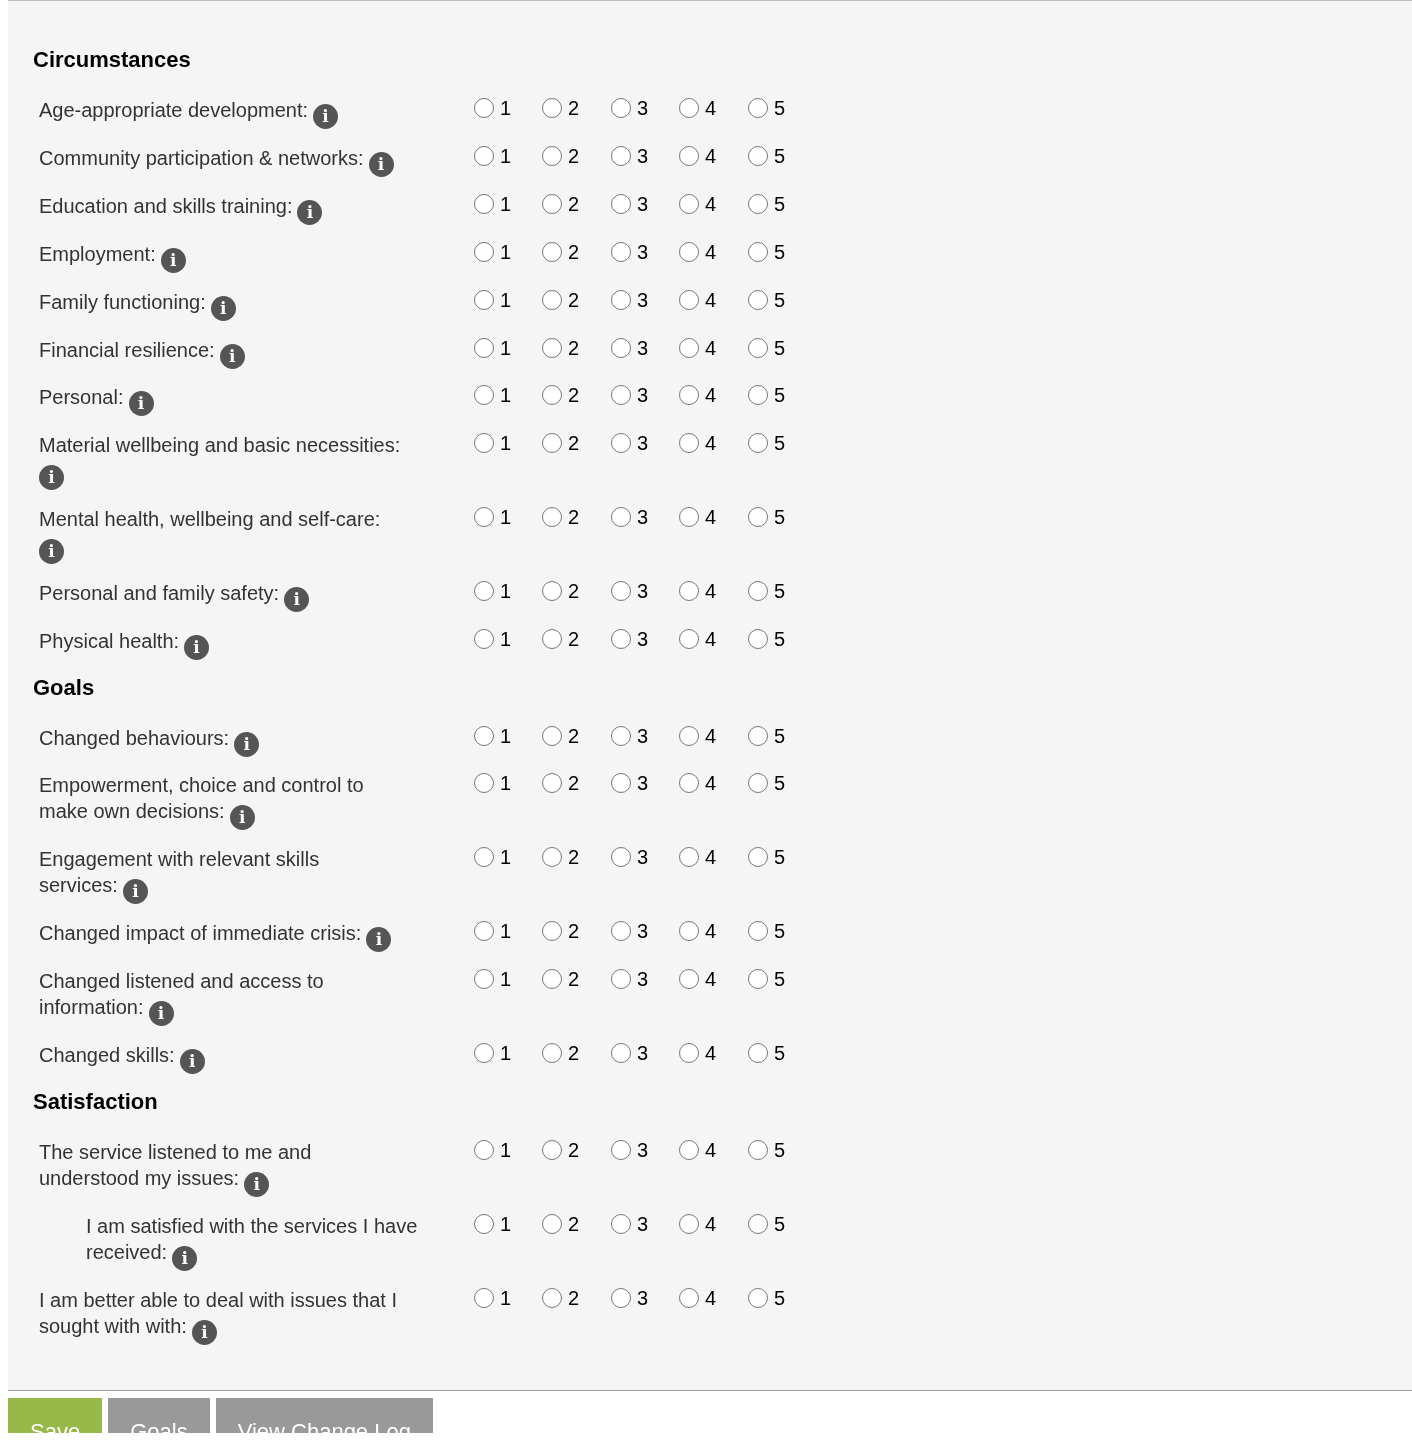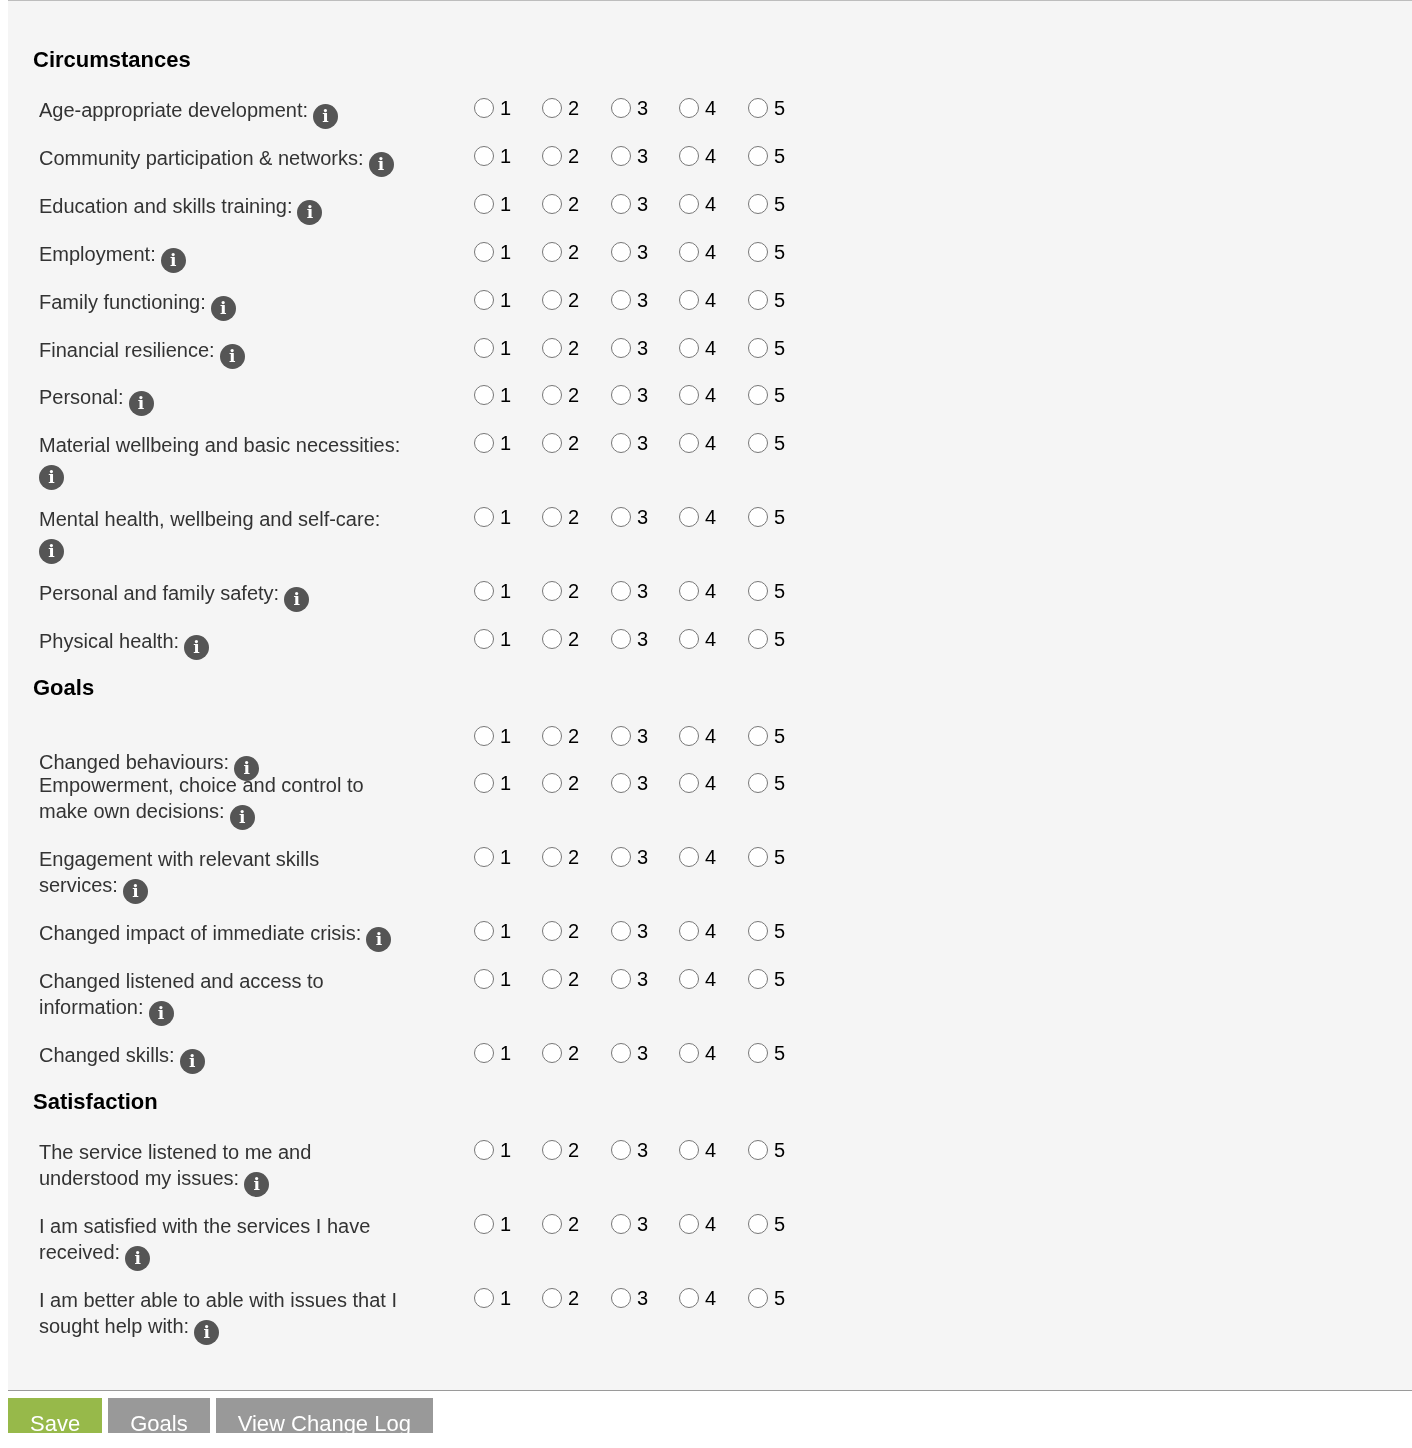--- a/index.html
+++ b/index.html
@@ -8,21 +8,21 @@
   .section-title { position:absolute; left:25px; font-size:22px; font-weight:bold; color:#000; }
   .row { position:absolute; left:31px; width:800px; }
   .label { position:absolute; left:0; top:0; width:400px; font-size:20px; line-height:26px; color:#333; }
   .info { display:inline-block; width:25px; height:25px; border-radius:50%; background:#555; color:#fff; font-family:"DejaVu Serif", serif; font-weight:bold; font-size:17px; line-height:25px; text-align:center; vertical-align:-5px; margin-left:5px; }
   .info.first { margin-left:0; }
   .radios { position:absolute; left:435px; top:-2px; }
   .opt { position:absolute; top:0; display:flex; align-items:center; cursor:pointer; }
   .radio { width:20px; height:20px; border-radius:50%; border:1.5px solid #777; background:#fff; box-sizing:border-box; }
   .opt-num { font-size:20px; color:#000; margin-left:6px; line-height:26px; }
   .buttons { position:absolute; left:8px; top:1398px; display:flex; gap:6px; }
-  .btn { height:35px; line-height:35px; padding:8px 22px; color:#fff; font-size:22px; border:none; cursor:pointer; font-family:"Liberation Sans", sans-serif; }
+  .btn { height:35px; line-height:35px; padding:16px 22px; color:#fff; font-size:22px; border:none; cursor:pointer; font-family:"Liberation Sans", sans-serif; }
   .btn.save { background:#97b94a; }
   .btn.gray { background:#999999; }
 </style>
 </head>
 <body>
 
 <div class="panel">
 
   <div class="section-title" style="top:46px">Circumstances</div>
   <div id="sec-circumstances">
@@ -299,21 +299,21 @@
             <span class="radio"></span>
             <span class="opt-num">5</span>
           </label>
         </div>
       </div>
     </div>
 
   <div class="section-title" style="top:674px">Goals</div>
   <div id="sec-goals">
       <div class="row" style="top: 724px;">
-        <div class="label" style="width: 400px; margin-top: 24px;"><span>Changed behaviours:</span><span class="info">i</span></div>
+        <div class="label" style="width: 400px;"><span>Changed behaviours:</span><span class="info">i</span></div>
         <div class="radios">
           <label class="opt" style="left: 0px;">
             <span class="radio"></span>
             <span class="opt-num">1</span>
           </label>
           <label class="opt" style="left: 68px;">
             <span class="radio"></span>
             <span class="opt-num">2</span>
           </label>
           <label class="opt" style="left: 137px;">
@@ -478,21 +478,21 @@
             <span class="radio"></span>
             <span class="opt-num">4</span>
           </label>
           <label class="opt" style="left: 274px;">
             <span class="radio"></span>
             <span class="opt-num">5</span>
           </label>
         </div>
       </div>
       <div class="row" style="top: 1212px;">
-        <div class="label" style="width: 370px;"><span>I am satisfied with the services I have received:</span><span class="info">i</span></div>
+        <div class="label" style="width: 370px; margin-left: 47px;"><span>I am satisfied with the services I have received:</span><span class="info">i</span></div>
         <div class="radios">
           <label class="opt" style="left: 0px;">
             <span class="radio"></span>
             <span class="opt-num">1</span>
           </label>
           <label class="opt" style="left: 68px;">
             <span class="radio"></span>
             <span class="opt-num">2</span>
           </label>
           <label class="opt" style="left: 137px;">
@@ -503,21 +503,21 @@
             <span class="radio"></span>
             <span class="opt-num">4</span>
           </label>
           <label class="opt" style="left: 274px;">
             <span class="radio"></span>
             <span class="opt-num">5</span>
           </label>
         </div>
       </div>
       <div class="row" style="top: 1286px;">
-        <div class="label" style="width: 400px;"><span>I am better able to able with issues that I sought help with:</span><span class="info">i</span></div>
+        <div class="label" style="width: 400px;"><span>I am better able to deal with issues that I sought with with:</span><span class="info">i</span></div>
         <div class="radios">
           <label class="opt" style="left: 0px;">
             <span class="radio"></span>
             <span class="opt-num">1</span>
           </label>
           <label class="opt" style="left: 68px;">
             <span class="radio"></span>
             <span class="opt-num">2</span>
           </label>
           <label class="opt" style="left: 137px;">

